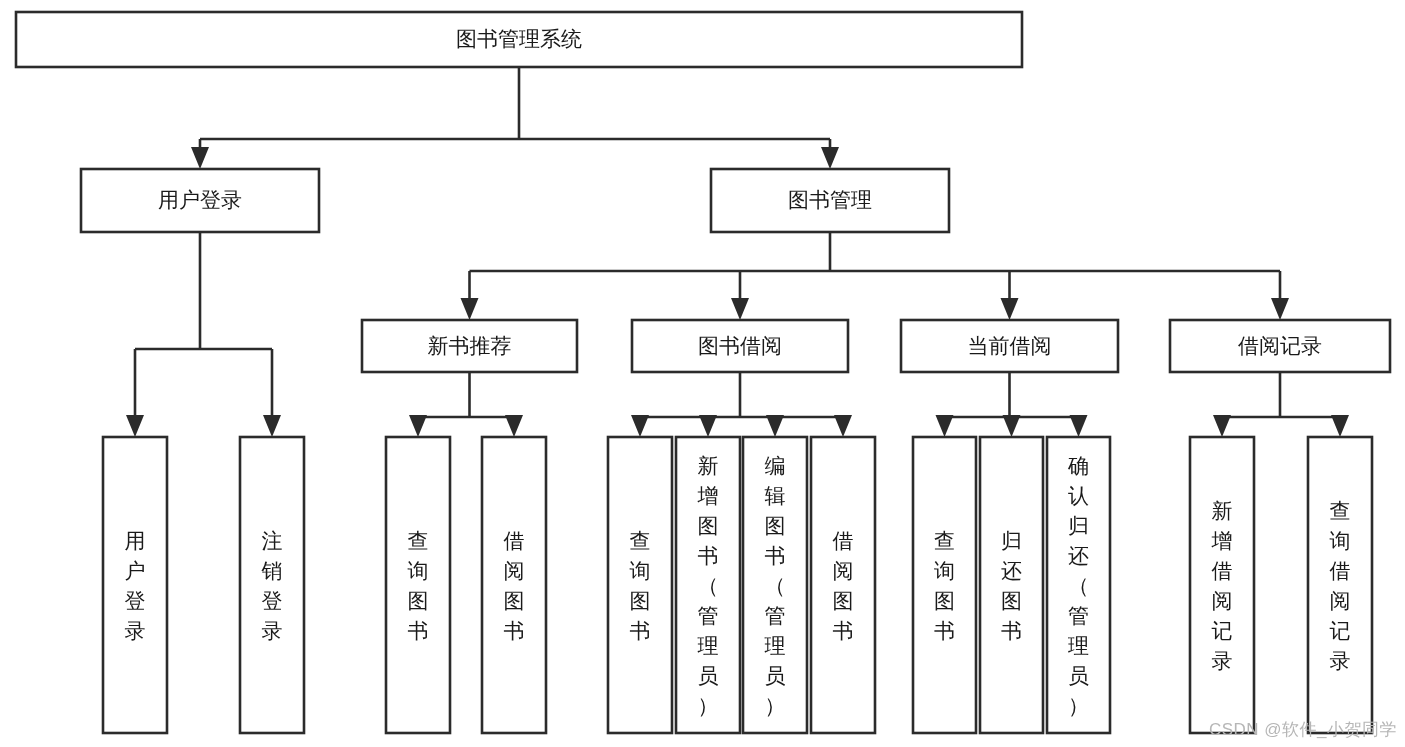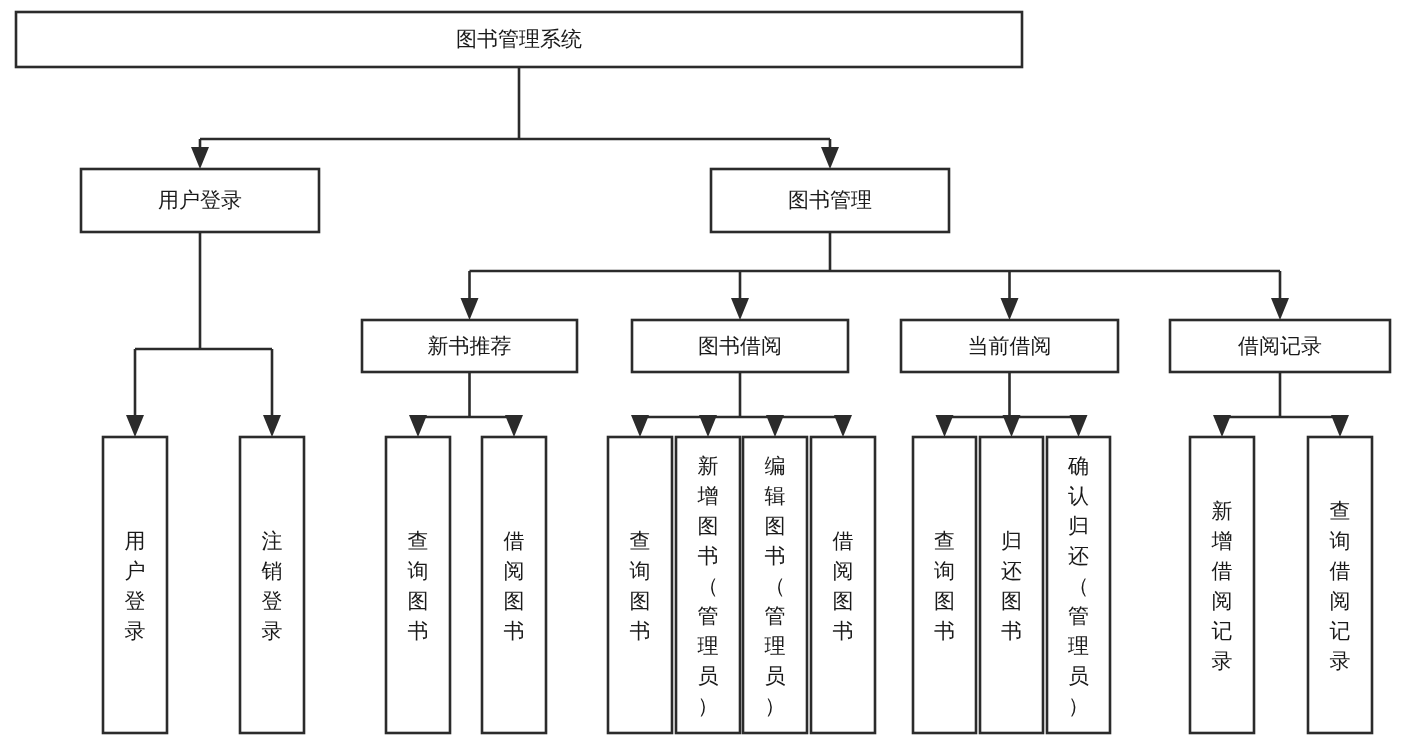--- a/index.html
+++ b/index.html
@@ -202,13 +202,14 @@
         <g>
           <rect x="1190" y="437" width="64" height="296" class="node-box"></rect>
           <text x="1222" y="518.4" class="node-label-v"><tspan x="1222" dy="0">新</tspan><tspan x="1222" dy="30">增</tspan><tspan x="1222" dy="30">借</tspan><tspan x="1222" dy="30">阅</tspan><tspan x="1222" dy="30">记</tspan><tspan x="1222" dy="30">录</tspan></text>
         </g>
         <g>
           <rect x="1308" y="437" width="64" height="296" class="node-box"></rect>
           <text x="1340" y="518.4" class="node-label-v"><tspan x="1340" dy="0">查</tspan><tspan x="1340" dy="30">询</tspan><tspan x="1340" dy="30">借</tspan><tspan x="1340" dy="30">阅</tspan><tspan x="1340" dy="30">记</tspan><tspan x="1340" dy="30">录</tspan></text>
         </g>
       </g>
   </svg>
+  <div class="watermark">CSDN @软件_小贺同学</div>
 </div>
 
 </body></html>

